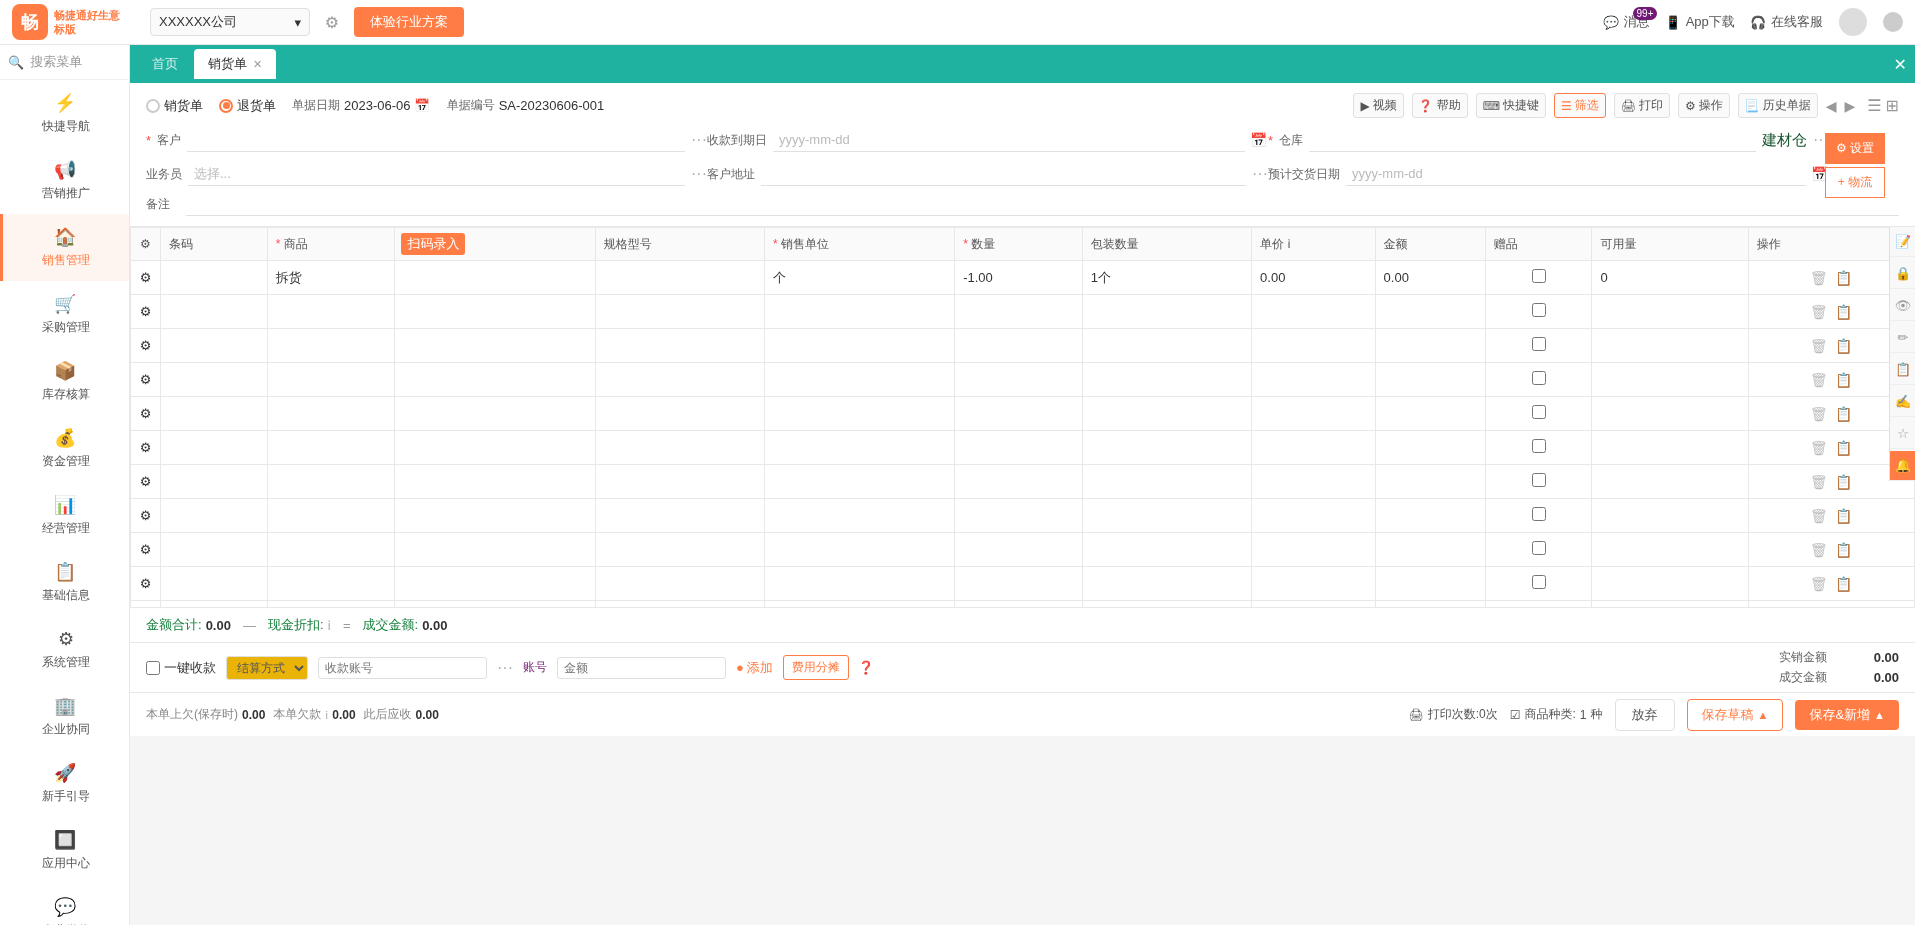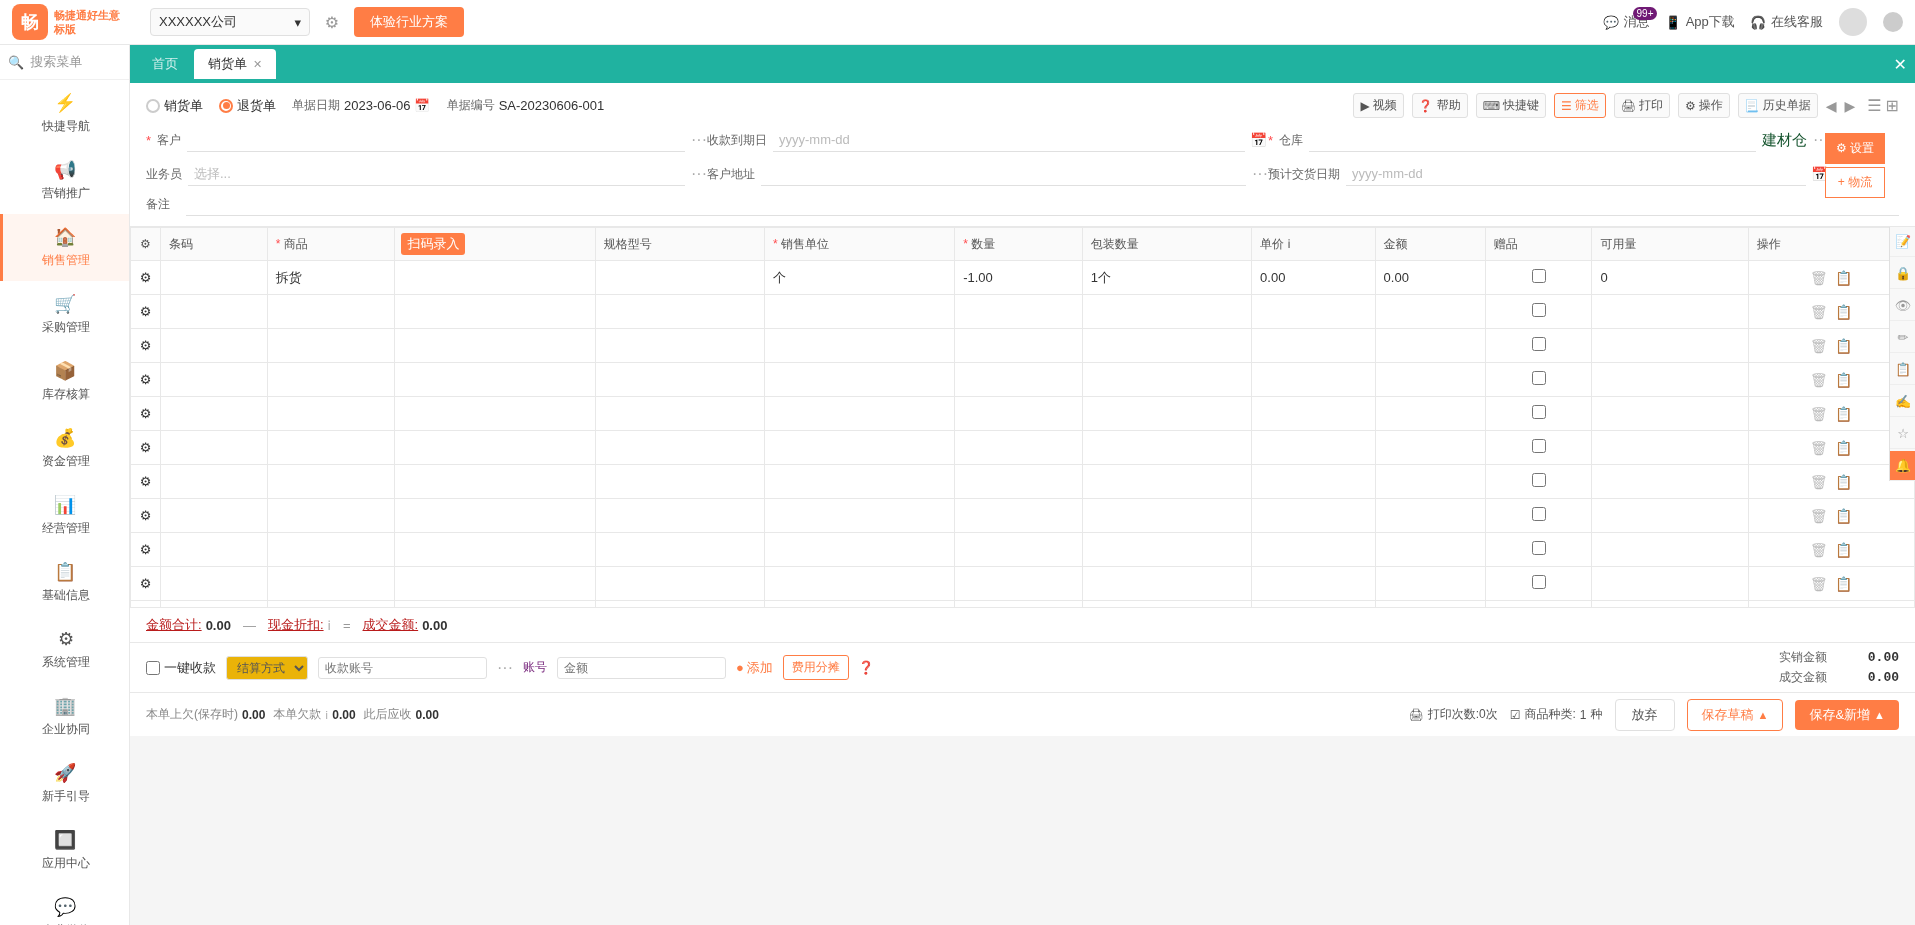--- a/index.html
+++ b/index.html
@@ -75,36 +75,36 @@
     .data-table td { border: 1px solid #e8e8e8; padding: 6px 8px; font-size: 13px; color: #333; height: 34px; }
     .qty-red { color: #ff4d4f; }
     .scan-btn { background: #ff7d45; color: #fff; border: none; border-radius: 3px; padding: 2px 6px; font-size: 13px; cursor: pointer; }
     .gear-col { color: #999; cursor: pointer; font-size: 14px; text-align: center; width: 30px; }
     .table-checkbox { width: 14px; height: 14px; cursor: pointer; }
     .action-icon { color: #bbb; cursor: pointer; font-size: 14px; margin: 0 2px; }
 
     
     .bottom-calc { padding: 8px 16px; background: #fff; border-top: 1px solid #e8e8e8; display: flex; align-items: center; gap: 12px; font-size: 13px; }
     .calc-item { display: flex; align-items: center; gap: 4px; }
-    .calc-label { color: #b91c1c; text-decoration: underline; }
+    .calc-label { color: #15803d; }
     .calc-value { color: #333; font-weight: bold; }
     .calc-separator { color: #999; }
     .equals { color: #999; }
 
     
     .bottom-payment { padding: 6px 16px; background: #fff; border-top: 1px solid #e8e8e8; display: flex; align-items: center; gap: 10px; font-size: 13px; }
     .one-click-btn { display: flex; align-items: center; gap: 4px; cursor: pointer; }
     .one-click-checkbox { width: 14px; height: 14px; }
     .select-input { border: 1px solid #e0e0e0; border-radius: 3px; padding: 3px 6px; font-size: 12px; color: #555; background: #eab308; min-width: 80px; }
     .text-input-sm { border: 1px solid #e0e0e0; border-radius: 3px; padding: 3px 6px; font-size: 12px; color: #aaa; min-width: 60px; }
     .add-btn { color: #ff7d45; cursor: pointer; display: flex; align-items: center; gap: 3px; }
     .expense-btn { background: #fff; border: 1px solid #ff7d45; color: #ff7d45; border-radius: 3px; padding: 3px 8px; cursor: pointer; font-size: 12px; }
     .help-icon { color: #aaa; cursor: pointer; }
     .payment-right { margin-left: auto; display: flex; flex-direction: column; gap: 3px; text-align: right; }
-    .payment-right-row { display: flex; align-items: center; gap: 12px; justify-content: flex-end; font-family: Liberation Mono, monospace; }
+    .payment-right-row { display: flex; align-items: center; gap: 12px; justify-content: flex-end; }
     .payment-label { color: #666; font-size: 12px; }
     .payment-value { color: #333; font-size: 13px; font-weight: bold; min-width: 60px; text-align: right; }
 
     
     .statusbar { height: 44px; background: #fff; border-top: 1px solid #e8e8e8; display: flex; align-items: center; padding: 0 16px; gap: 8px; font-size: 12px; }
     .status-item { display: flex; align-items: center; gap: 4px; color: #555; }
     .status-label { color: #888; }
     .status-value { color: #333; font-weight: bold; }
     .statusbar-right { margin-left: auto; display: flex; align-items: center; gap: 12px; }
     .print-count { display: flex; align-items: center; gap: 4px; color: #555; }

